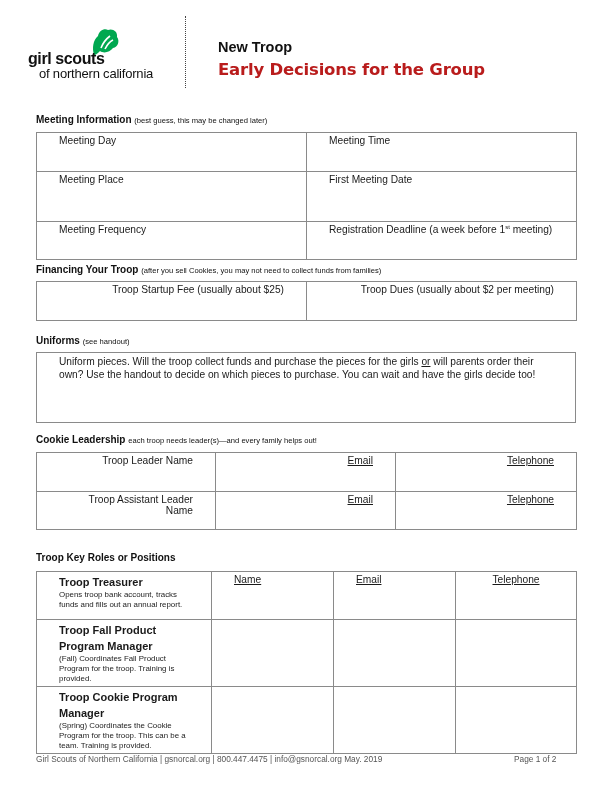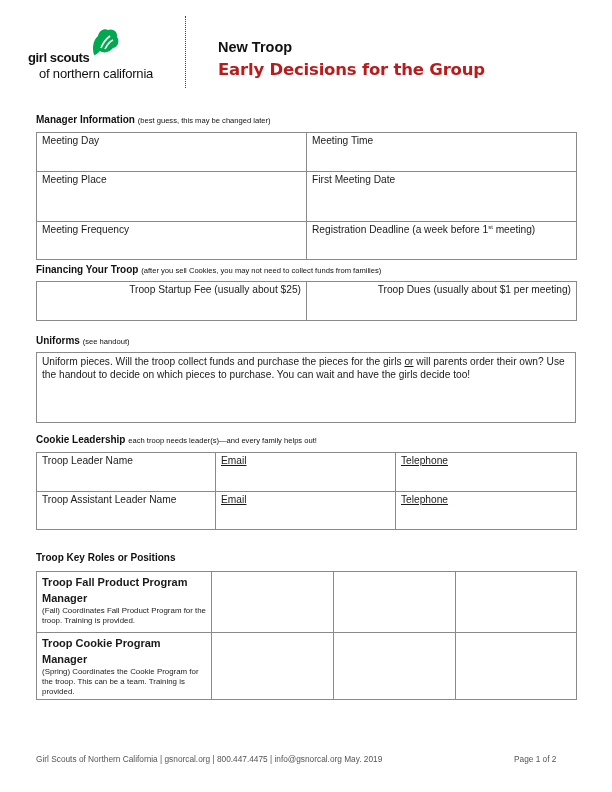--- a/index.html
+++ b/index.html
@@ -1,35 +1,35 @@
 <!DOCTYPE html>
 <html><head>
 <meta charset="utf-8">
 <style>
   * { box-sizing: border-box; margin: 0; padding: 0; }
   html, body { width: 612px; height: 792px; background: #ffffff; overflow: hidden; }
   body { position: relative; font-family: "Liberation Sans", sans-serif; color: #111; }
 
   .logo { position: absolute; left: 28px; top: 28px; width: 155px; height: 56px; }
   .logo .trefoil { position: absolute; left: 62px; top: 0px; width: 30px; height: 28px; }
-  .logo .gs { position: absolute; left: 0; top: 22px; font-family: "Liberation Sans", sans-serif; font-weight: bold; font-size: 13px; letter-spacing: -0.4px; color: #111; }
+  .logo .gs { position: absolute; left: 0; top: 22px; font-family: "Liberation Sans", sans-serif; font-weight: bold; font-size: 16px; letter-spacing: -0.4px; color: #111; }
   .logo .nc { position: absolute; left: 11px; top: 38px; font-family: "Liberation Sans", sans-serif; font-size: 13px; letter-spacing: -0.2px; color: #111; white-space: nowrap; }
 
   .divider { position: absolute; left: 185px; top: 16px; height: 72px; border-left: 1.3px dotted #444; }
 
   .title-small { position: absolute; left: 218px; top: 39px; font-family: "Liberation Sans", sans-serif; font-weight: bold; font-size: 14.5px; color: #111; }
   .title-big { position: absolute; left: 218px; top: 60px; font-family: "DejaVu Sans", sans-serif; font-weight: bold; font-size: 16.5px; color: #b91c1c; letter-spacing: -0.2px; }
 
   .section-head { position: absolute; left: 36px; font-size: 10px; font-weight: bold; color: #111; white-space: nowrap; }
   .section-head .note { font-weight: normal; font-size: 7.6px; }
 
   table.form { position: absolute; left: 36px; width: 540px; border-collapse: collapse; table-layout: fixed; }
-  table.form td { border: 1.2px solid #8a8a8a; vertical-align: top; font-size: 10.2px; padding: 2px 5px; color: #1a1a1a; }
+  table.form td { border: 1.2px solid #8a8a8a; vertical-align: top; font-size: 10.2px; padding: 2px 22px; color: #1a1a1a; }
   .u { text-decoration: underline; }
-  .light td { border-color: #b5b5b5; }
+  .light td { border-color: #b5b5b5; text-align: right; }
   .light { border: 1.2px solid #8a8a8a; }
 
   .role-title { font-weight: bold; font-size: 11px; line-height: 16px; }
   .role-desc { font-size: 7.9px; line-height: 10px; color: #222; }
 
   .footer { position: absolute; top: 754px; left: 36px; width: 540px; font-size: 8.3px; color: #555; white-space: nowrap; }
   .footer .right { position: absolute; left: 478px; top: 0; }
 </style>
 </head>
 <body>
@@ -41,21 +41,21 @@
     <path d="M15 21 C17 17 19 14 23 12" stroke="#fff" stroke-width="1.6" fill="none"></path>
   </svg>
   <div class="gs">girl scouts</div>
   <div class="nc">of northern california</div>
 </div>
 <div class="divider"></div>
 <div class="title-small">New Troop</div>
 <div class="title-big">Early Decisions for the Group</div>
 
 <div class="section-head" style="top:114px;">
-  <span>Manager Information</span>
+  <span>Meeting Information</span>
   <span class="note">(best guess, this may be changed later)</span>
 </div>
 <table class="form" style="top:132px;">
   <colgroup>
       <col style="width:270px">
       <col style="width:270px">
     </colgroup>
   <tbody>
       <tr style="height:38.5px;">
     <td><span>Meeting Day</span></td>
@@ -77,21 +77,21 @@
   <span class="note">(after you sell Cookies, you may not need to collect funds from families)</span>
 </div>
 <table class="form" style="top:281px;">
   <colgroup>
       <col style="width:270px">
       <col style="width:270px">
     </colgroup>
   <tbody>
       <tr style="height:39px;text-align:right;">
     <td><span>Troop Startup Fee (usually about $25)</span></td>
-    <td><span>Troop Dues (usually about $1 per meeting)</span></td>
+    <td><span>Troop Dues (usually about $2 per meeting)</span></td>
   </tr>
 </tbody>
   </table>
 
 <div class="section-head" style="top:335px;">
   <span>Uniforms</span>
   <span class="note">(see handout)</span>
 </div>
 <table class="form" style="top:352px;">
   <tbody>
@@ -129,20 +129,29 @@
   <span>Troop Key Roles or Positions</span>
 </div>
 <table class="form" style="top:571px;">
   <colgroup>
       <col style="width:175px">
       <col style="width:122px">
       <col style="width:122px">
       <col style="width:121px">
     </colgroup>
   <tbody>
+      <tr style="height:48px;">
+    <td>
+      <div class="role-title">Troop Treasurer</div>
+      <div class="role-desc">Opens troop bank account, tracks funds and fills out an annual report.</div>
+    </td>
+    <td><span class="u">Name</span></td>
+    <td><span class="u">Email</span></td>
+    <td style="text-align:center;"><span class="u">Telephone</span></td>
+  </tr>
   <tr style="height:61px;">
     <td>
       <div class="role-title">Troop Fall Product Program Manager</div>
       <div class="role-desc">(Fall) Coordinates Fall Product Program for the troop. Training is provided.</div>
     </td>
     <td></td>
     <td></td>
     <td></td>
   </tr>
   <tr style="height:61px;">

